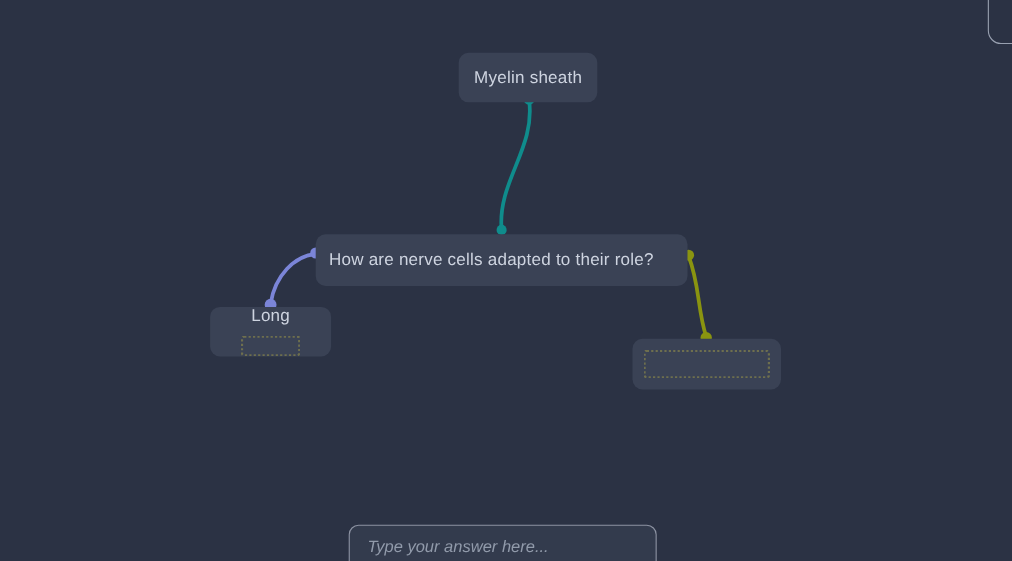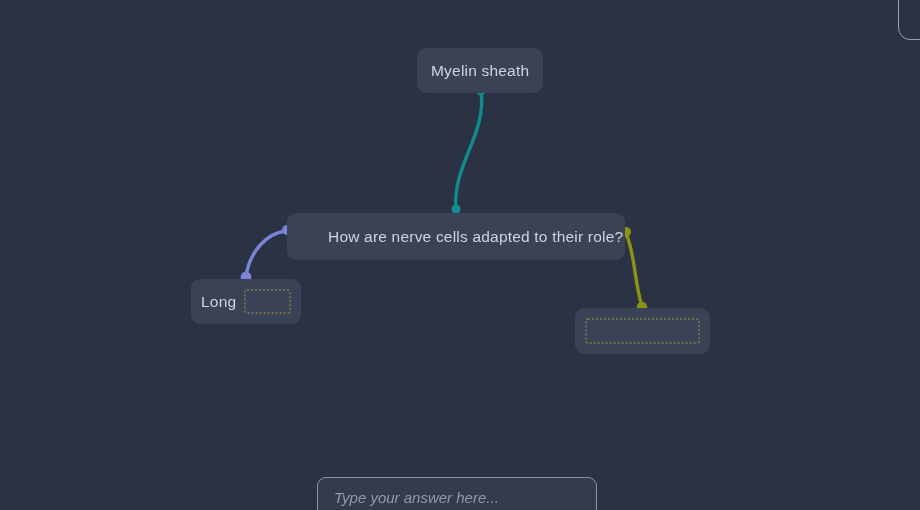--- a/index.html
+++ b/index.html
@@ -60,30 +60,30 @@
   
   #node-question {
     left: 287px;
     top: 213px;
     width: 338px;
     height: 47px;
     padding: 0 12px;
   }
   #node-question .node-label {
     font-size: 15.5px;
-    margin-left: 29px;
   }
   
   #node-long {
     left: 191px;
     top: 279px;
     width: 110px;
     height: 45px;
     padding: 0 10px;
     gap: 8px;
+    flex-direction: column;
   }
   #node-long .blank {
     width: 54px;
     height: 25px;
   }
   
   #node-empty {
     left: 575px;
     top: 308px;
     width: 135px;

